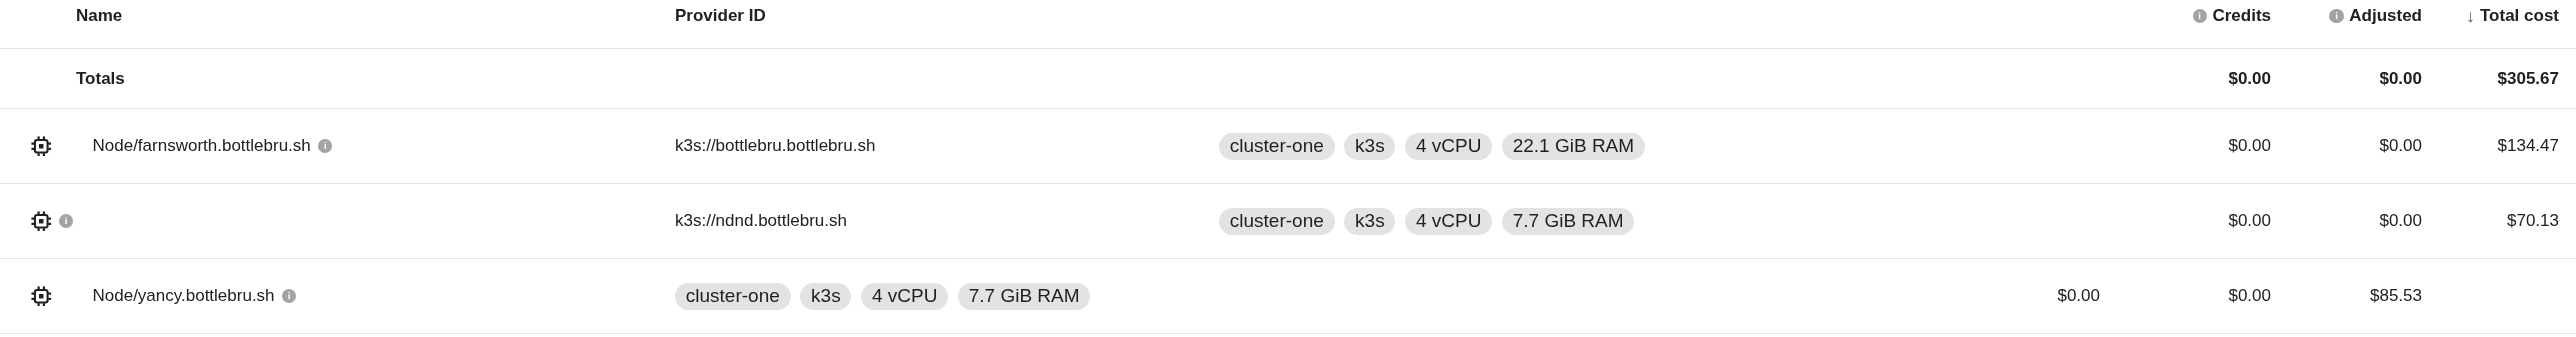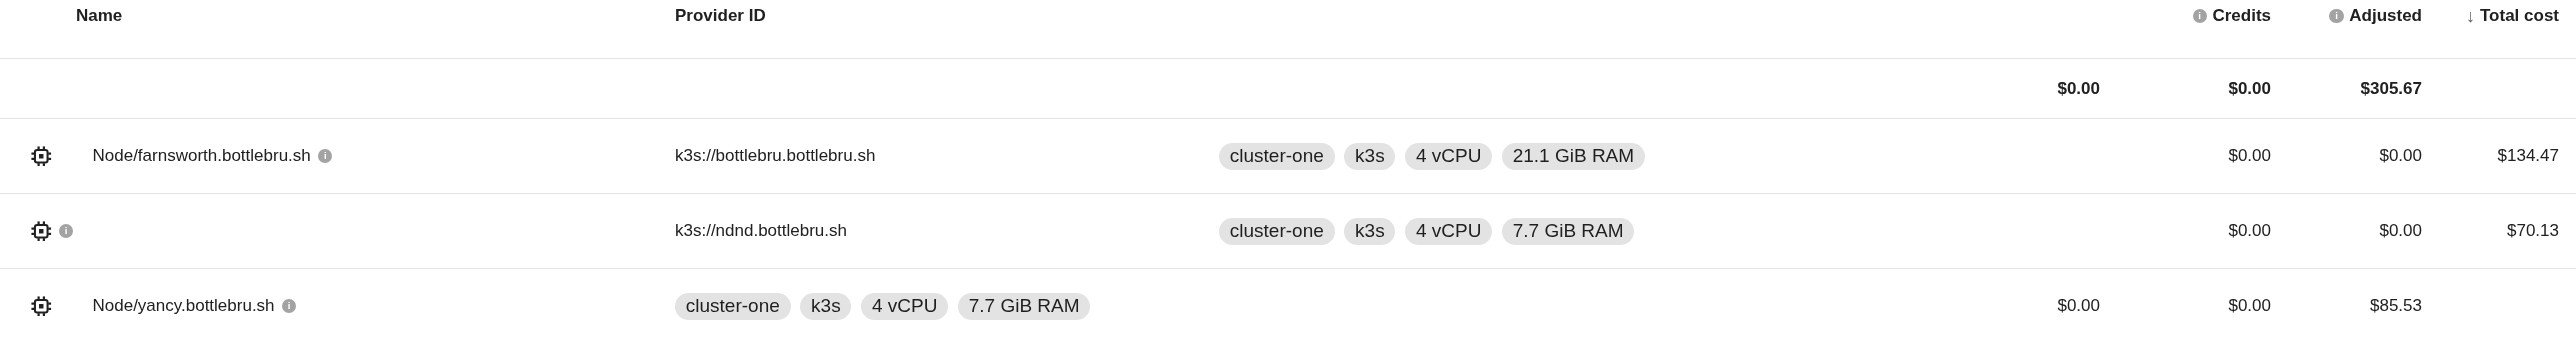--- a/index.html
+++ b/index.html
@@ -13,21 +13,21 @@
   }
   .table { width:2576px; }
   .row {
     display:grid;
     grid-template-columns:675px 544px 1fr 171px 151px 137px;
     padding-right:17px;
     align-items:center;
     border-bottom:1.1px solid #e4e4e4;
     background:#ffffff;
   }
-  .row.header { height:59px; align-items:start; padding-top:4px; }
+  .row.header { height:49px; align-items:start; padding-top:4px; }
   .row.header .cell { line-height:24px; font-weight:700; }
   .row.totals { height:60px; font-weight:700; }
   .row.node { height:75px; }
   .cell { display:flex; align-items:center; min-width:0; }
   .cell.num { justify-content:flex-end; text-align:right; }
   .name-cell { padding-left:31px; }
   .header .name-cell { padding-left:76px; }
   .chip-icon { width:20.5px; height:20.5px; flex:0 0 20.5px; display:inline-flex; }
   .chip-icon svg { width:20.5px; height:20.5px; }
   .name-text { margin-left:41px; white-space:nowrap; }
@@ -73,20 +73,23 @@
       <span class="info-dot">i</span>
       <span>Adjusted</span>
     </div>
     <div class="cell num">
       <span class="sort-arrow">↓</span>
       <span>Total cost</span>
     </div>
   </div>
 
   <div class="row totals">
+    <div class="cell">
+      <span class="name-text">Totals</span>
+    </div>
     <div class="cell"></div>
     <div class="cell"></div>
     <div class="cell num">$0.00</div>
     <div class="cell num">$0.00</div>
     <div class="cell num">$305.67</div>
   </div>
 
   <div id="rows">
   <div class="row node">
     <div class="cell name-cell">
@@ -110,21 +113,21 @@
       <span class="info-dot">i</span>
     </div>
     <div class="cell">
       <span class="provider">k3s://bottlebru.bottlebru.sh</span>
     </div>
     <div class="cell">
       <span class="tags">
             <span class="pill">cluster-one</span>
             <span class="pill">k3s</span>
             <span class="pill">4 vCPU</span>
-            <span class="pill">21.1 GiB RAM</span>
+            <span class="pill">22.1 GiB RAM</span>
           </span>
     </div>
     <div class="cell num">$0.00</div>
     <div class="cell num">$0.00</div>
     <div class="cell num">$134.47</div>
   </div>
 
   <div class="row node">
     <div class="cell name-cell">
       <span class="chip-icon">

